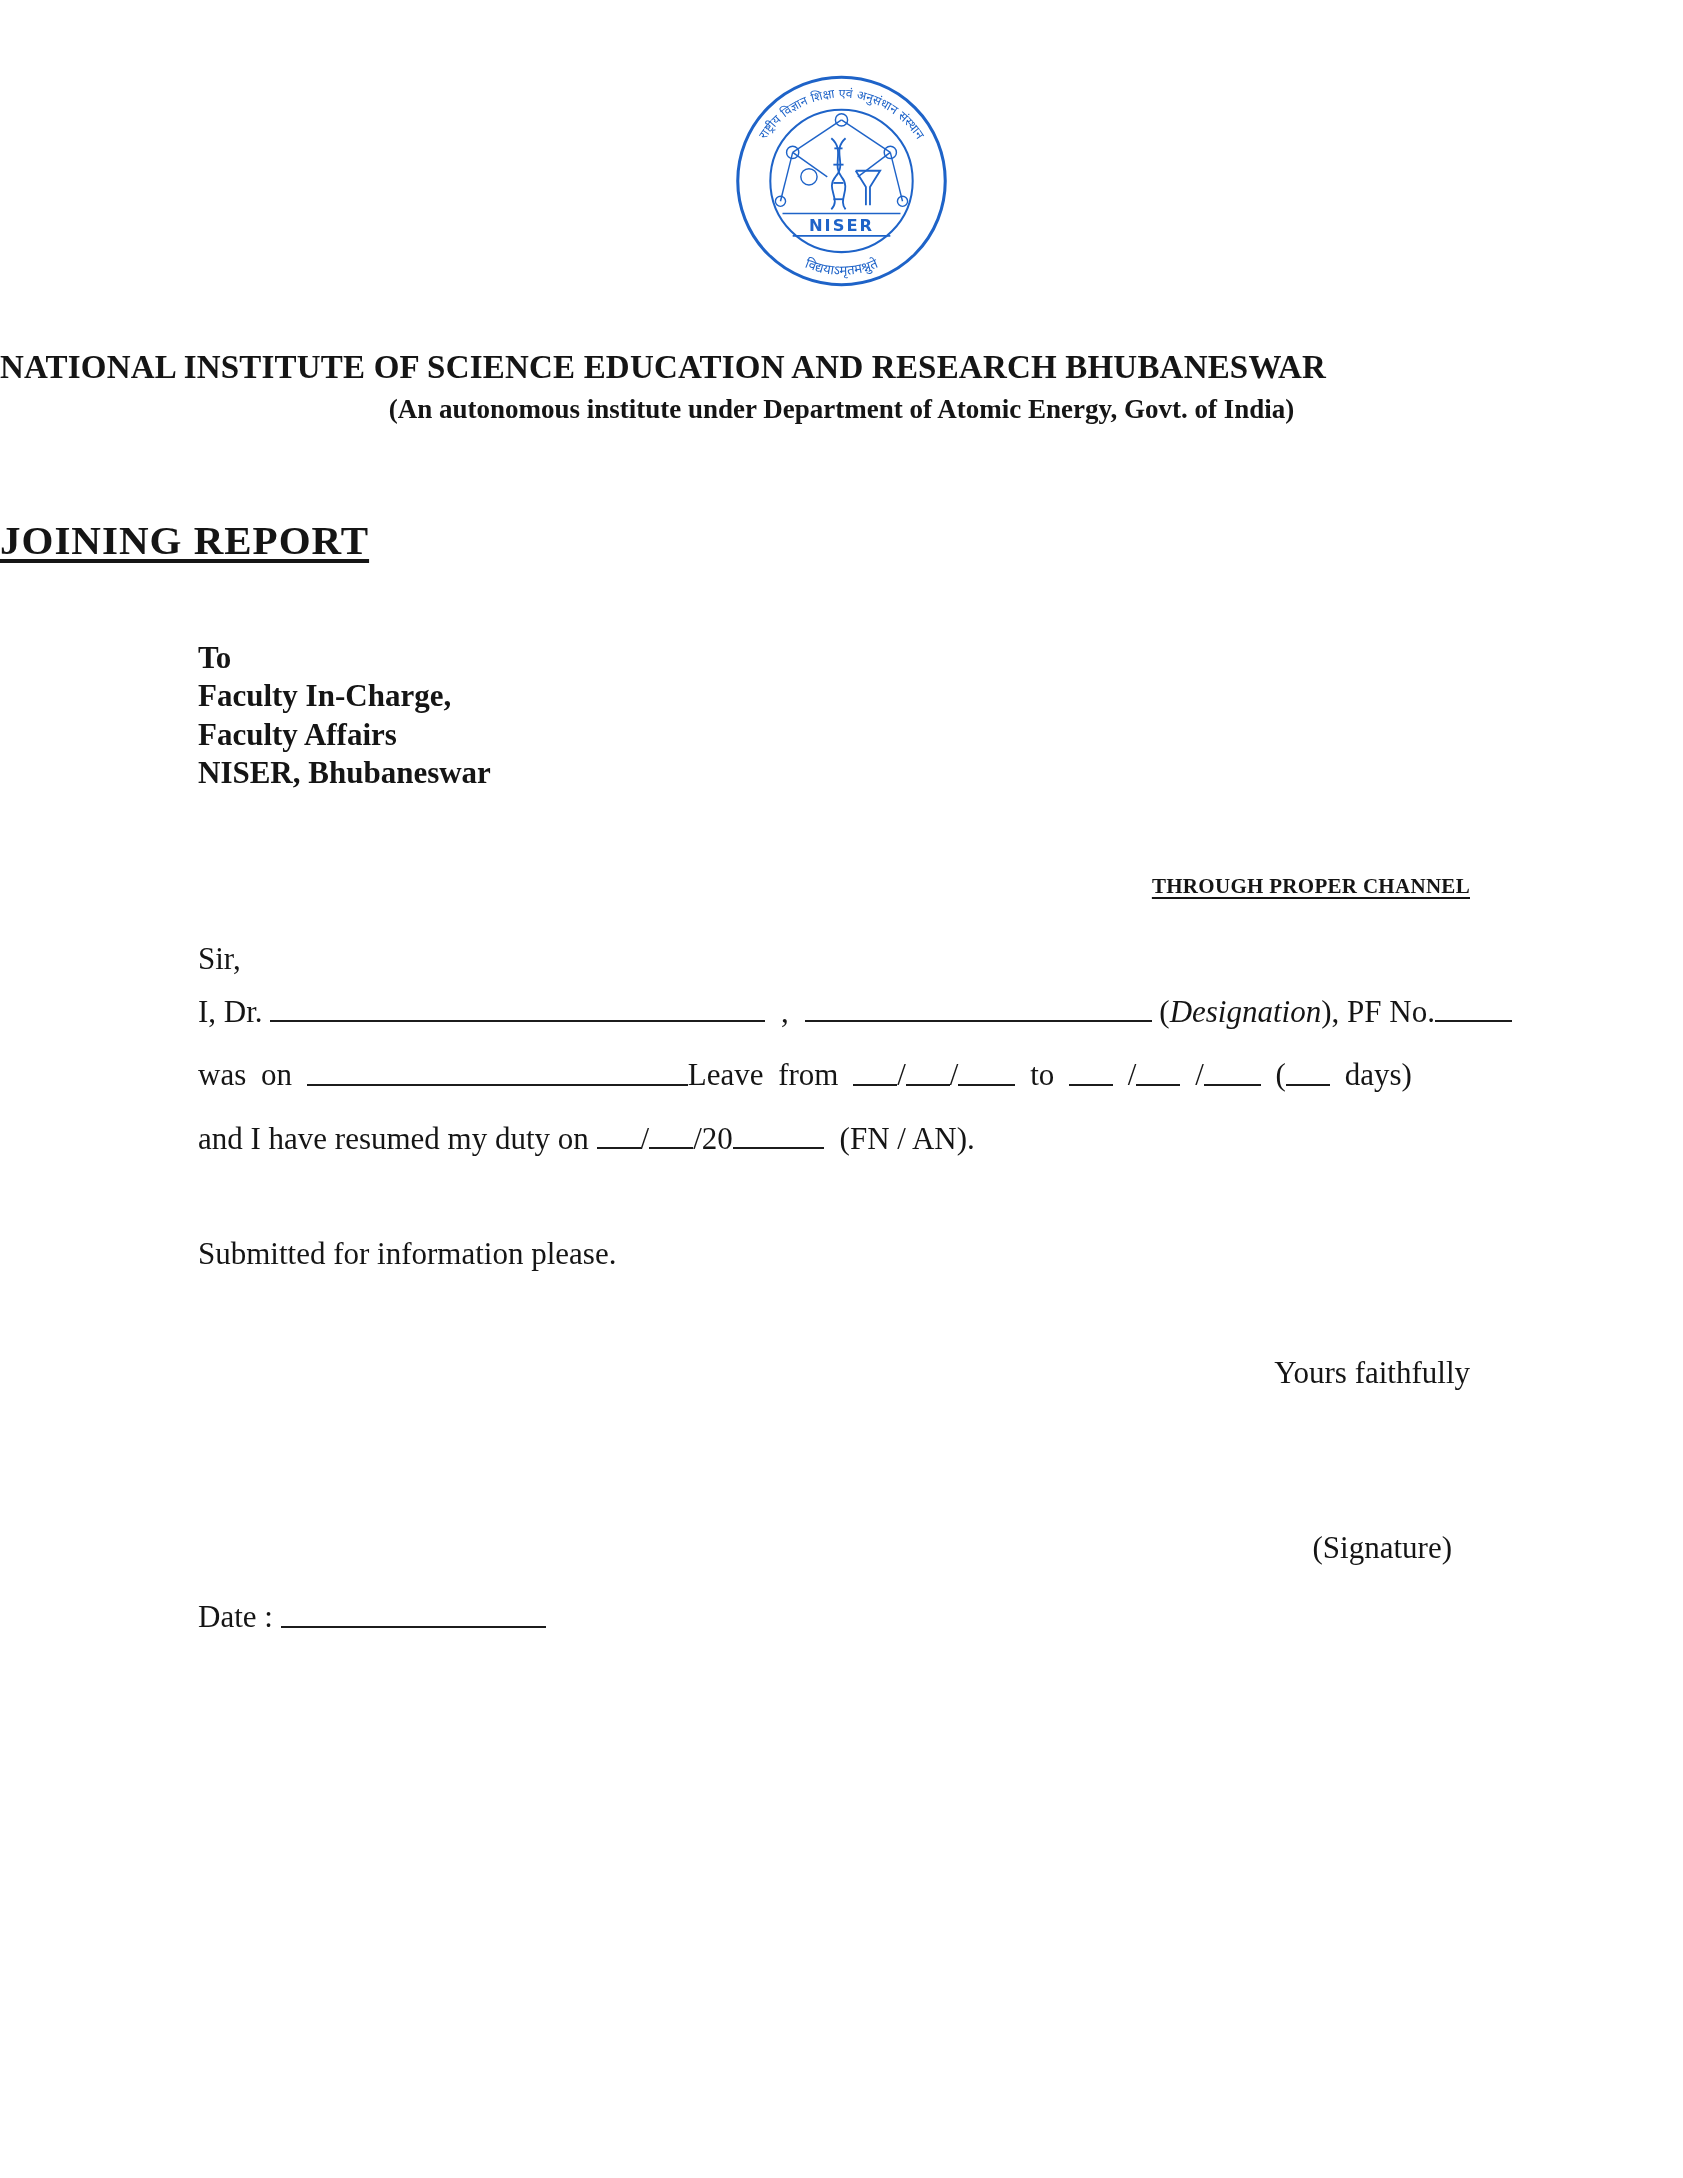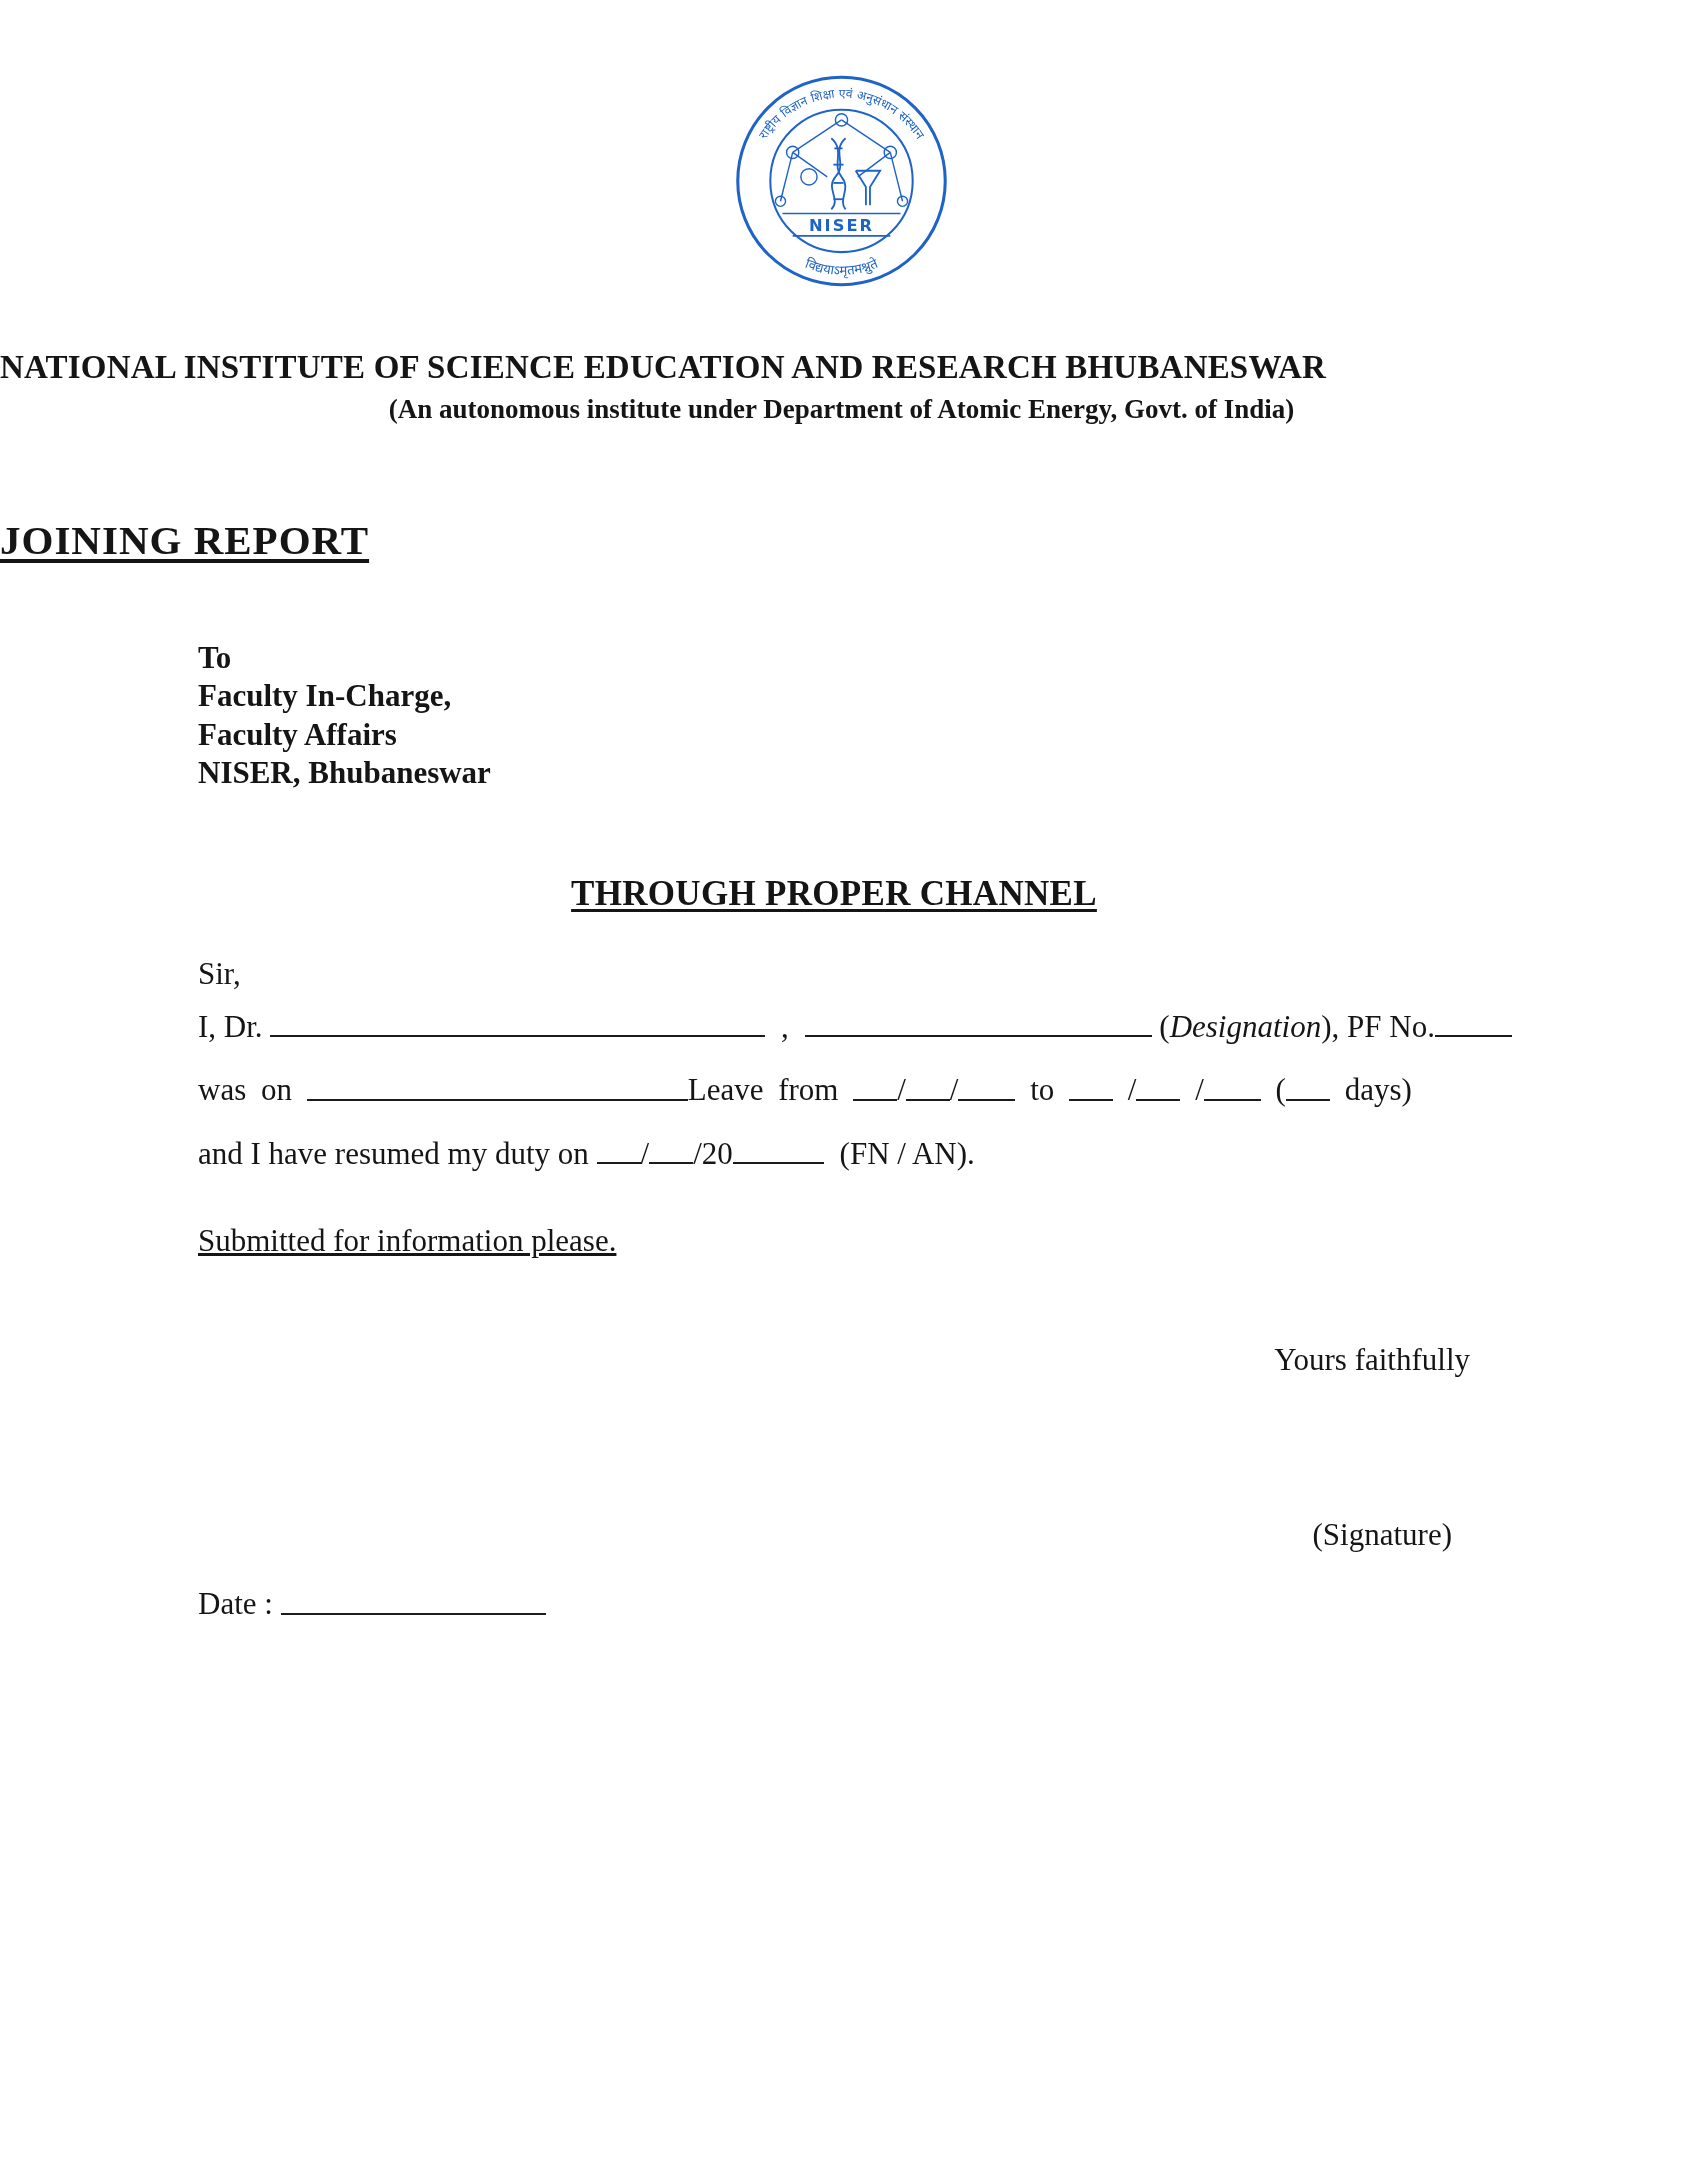--- a/index.html
+++ b/index.html
@@ -50,39 +50,39 @@
     text-underline-offset: 5px;
   }
   .recipient {
     margin-top: 75px;
     font-weight: bold;
     font-size: 31px;
     line-height: 1.24;
   }
   .channel {
     margin-top: 81px;
-    text-align: center;
-    font-weight: bold;
-    font-size: 35px;
+    text-align: right;
+    font-weight: bold;
+    font-size: 21px;
     text-decoration: underline;
     text-underline-offset: 4px;
     letter-spacing: 0.3px;
   }
   .bodytext { font-size: 31px; }
   .salutation { margin: 42px 0 0 0; }
   .fline { margin: 14px 0 0 0; white-space: nowrap; }
   .fline2 { margin: 24px 0 0 0; word-spacing: 7px; }
   .fline3 { margin: 24px 0 0 0; }
   .bl {
     display: inline-block;
     height: 0.95em;
     border-bottom: 2px solid #1c1c1c;
     vertical-align: baseline;
   }
-  .submitted { margin: 51px 0 0 0; text-decoration: underline; }
+  .submitted { margin: 79px 0 0 0; }
   .closing {
     margin: 83px 0 0 0;
     text-align: right;
   }
   .signature {
     margin: 139px 0 0 0;
     text-align: right;
     padding-right: 18px;
   }
   .dateline { margin: 30px 0 0 0; }

